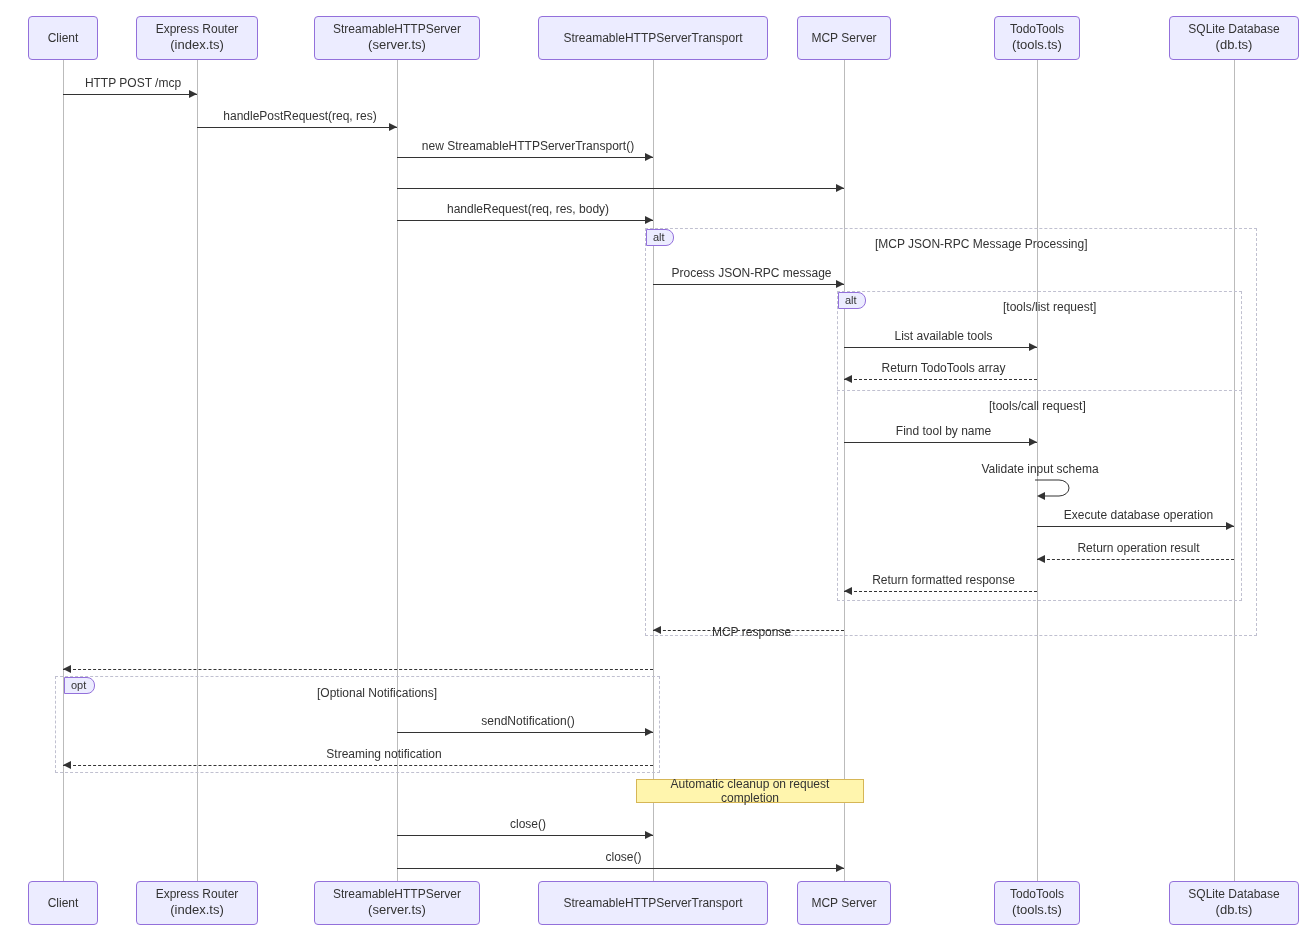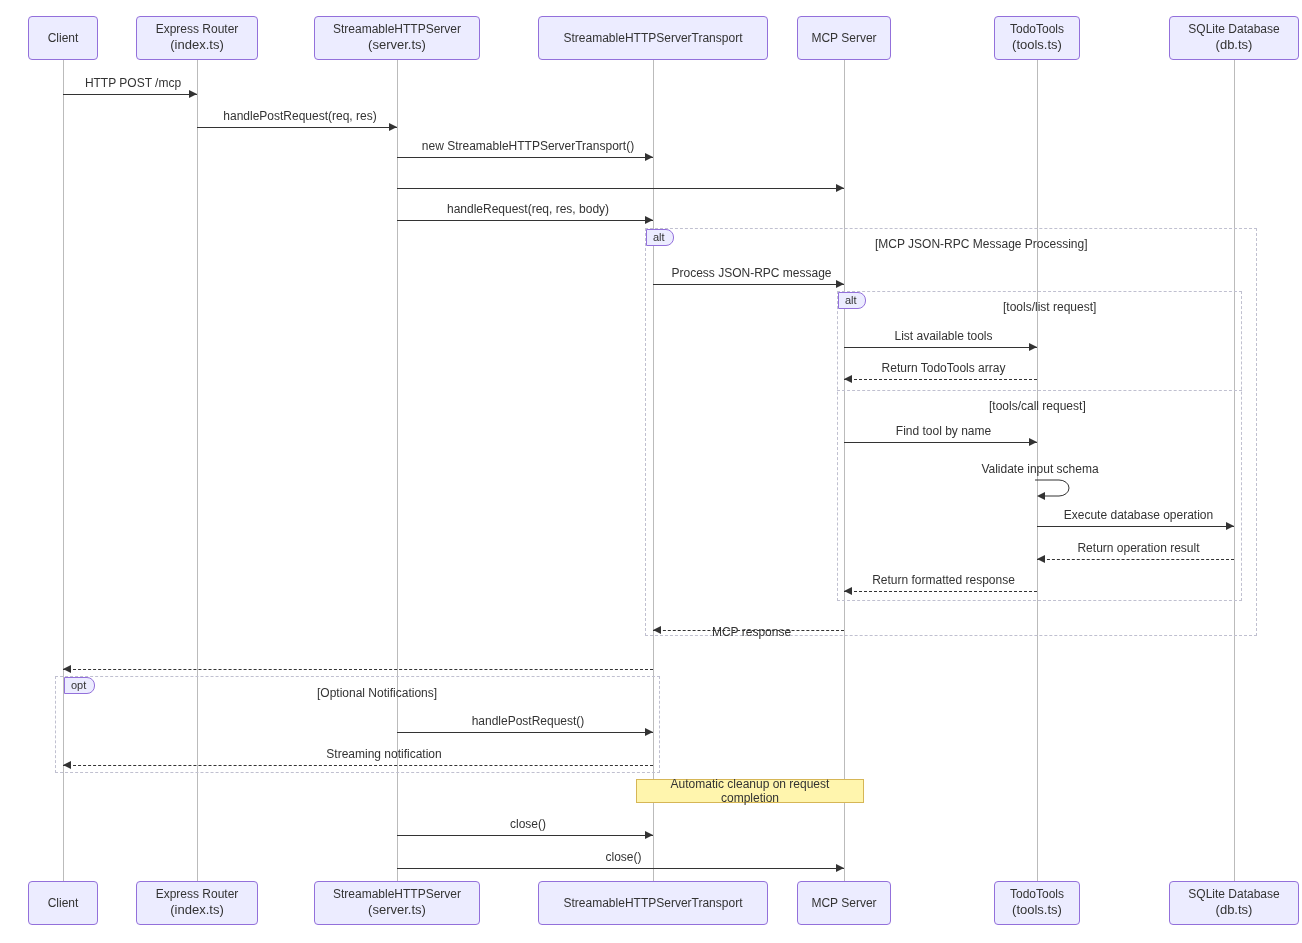--- a/index.html
+++ b/index.html
@@ -173,21 +173,21 @@
     <div class="msg-line dashed" style="left: 844px; top: 591px; width: 193px;"></div>
     <div class="arrowhead left" style="top: 587px; left: 844px;"></div>
     <div class="msg-label" style="top: 573px; left: 844px; width: 193px; background: transparent;">Return formatted response</div>
     <div class="msg-line dashed" style="left: 653px; top: 630px; width: 191px;"></div>
     <div class="arrowhead left" style="top: 626px; left: 653px;"></div>
     <div class="msg-label" style="top: 612px; left: 653px; width: 191px; background: transparent; margin-top: 13px;">MCP response</div>
     <div class="msg-line dashed" style="left: 63px; top: 669px; width: 590px;"></div>
     <div class="arrowhead left" style="top: 665px; left: 63px;"></div>
     <div class="msg-line" style="left: 397px; top: 732px; width: 256px;"></div>
     <div class="arrowhead right" style="top: 728px; left: 645px;"></div>
-    <div class="msg-label" style="top: 714px; left: 397px; width: 256px; background: transparent;">handlePostRequest()</div>
+    <div class="msg-label" style="top: 714px; left: 397px; width: 256px; background: transparent;">sendNotification()</div>
     <div class="msg-line dashed" style="left: 63px; top: 765px; width: 590px;"></div>
     <div class="arrowhead left" style="top: 761px; left: 63px;"></div>
     <div class="msg-label" style="top: 747px; left: 63px; width: 590px; background: transparent; margin-left: 23px;">Streaming notification</div>
     <div class="msg-line" style="left: 397px; top: 835px; width: 256px;"></div>
     <div class="arrowhead right" style="top: 831px; left: 645px;"></div>
     <div class="msg-label" style="top: 817px; left: 397px; width: 256px; background: transparent;">close()</div>
     <div class="msg-line" style="left: 397px; top: 868px; width: 447px;"></div>
     <div class="arrowhead right" style="top: 864px; left: 836px;"></div>
     <div class="msg-label" style="top: 850px; left: 397px; width: 447px; background: transparent;">close()</div>
     <div class="msg-label" style="top: 462px; left: 907px; width: 260px; background: transparent;">Validate input schema</div>

